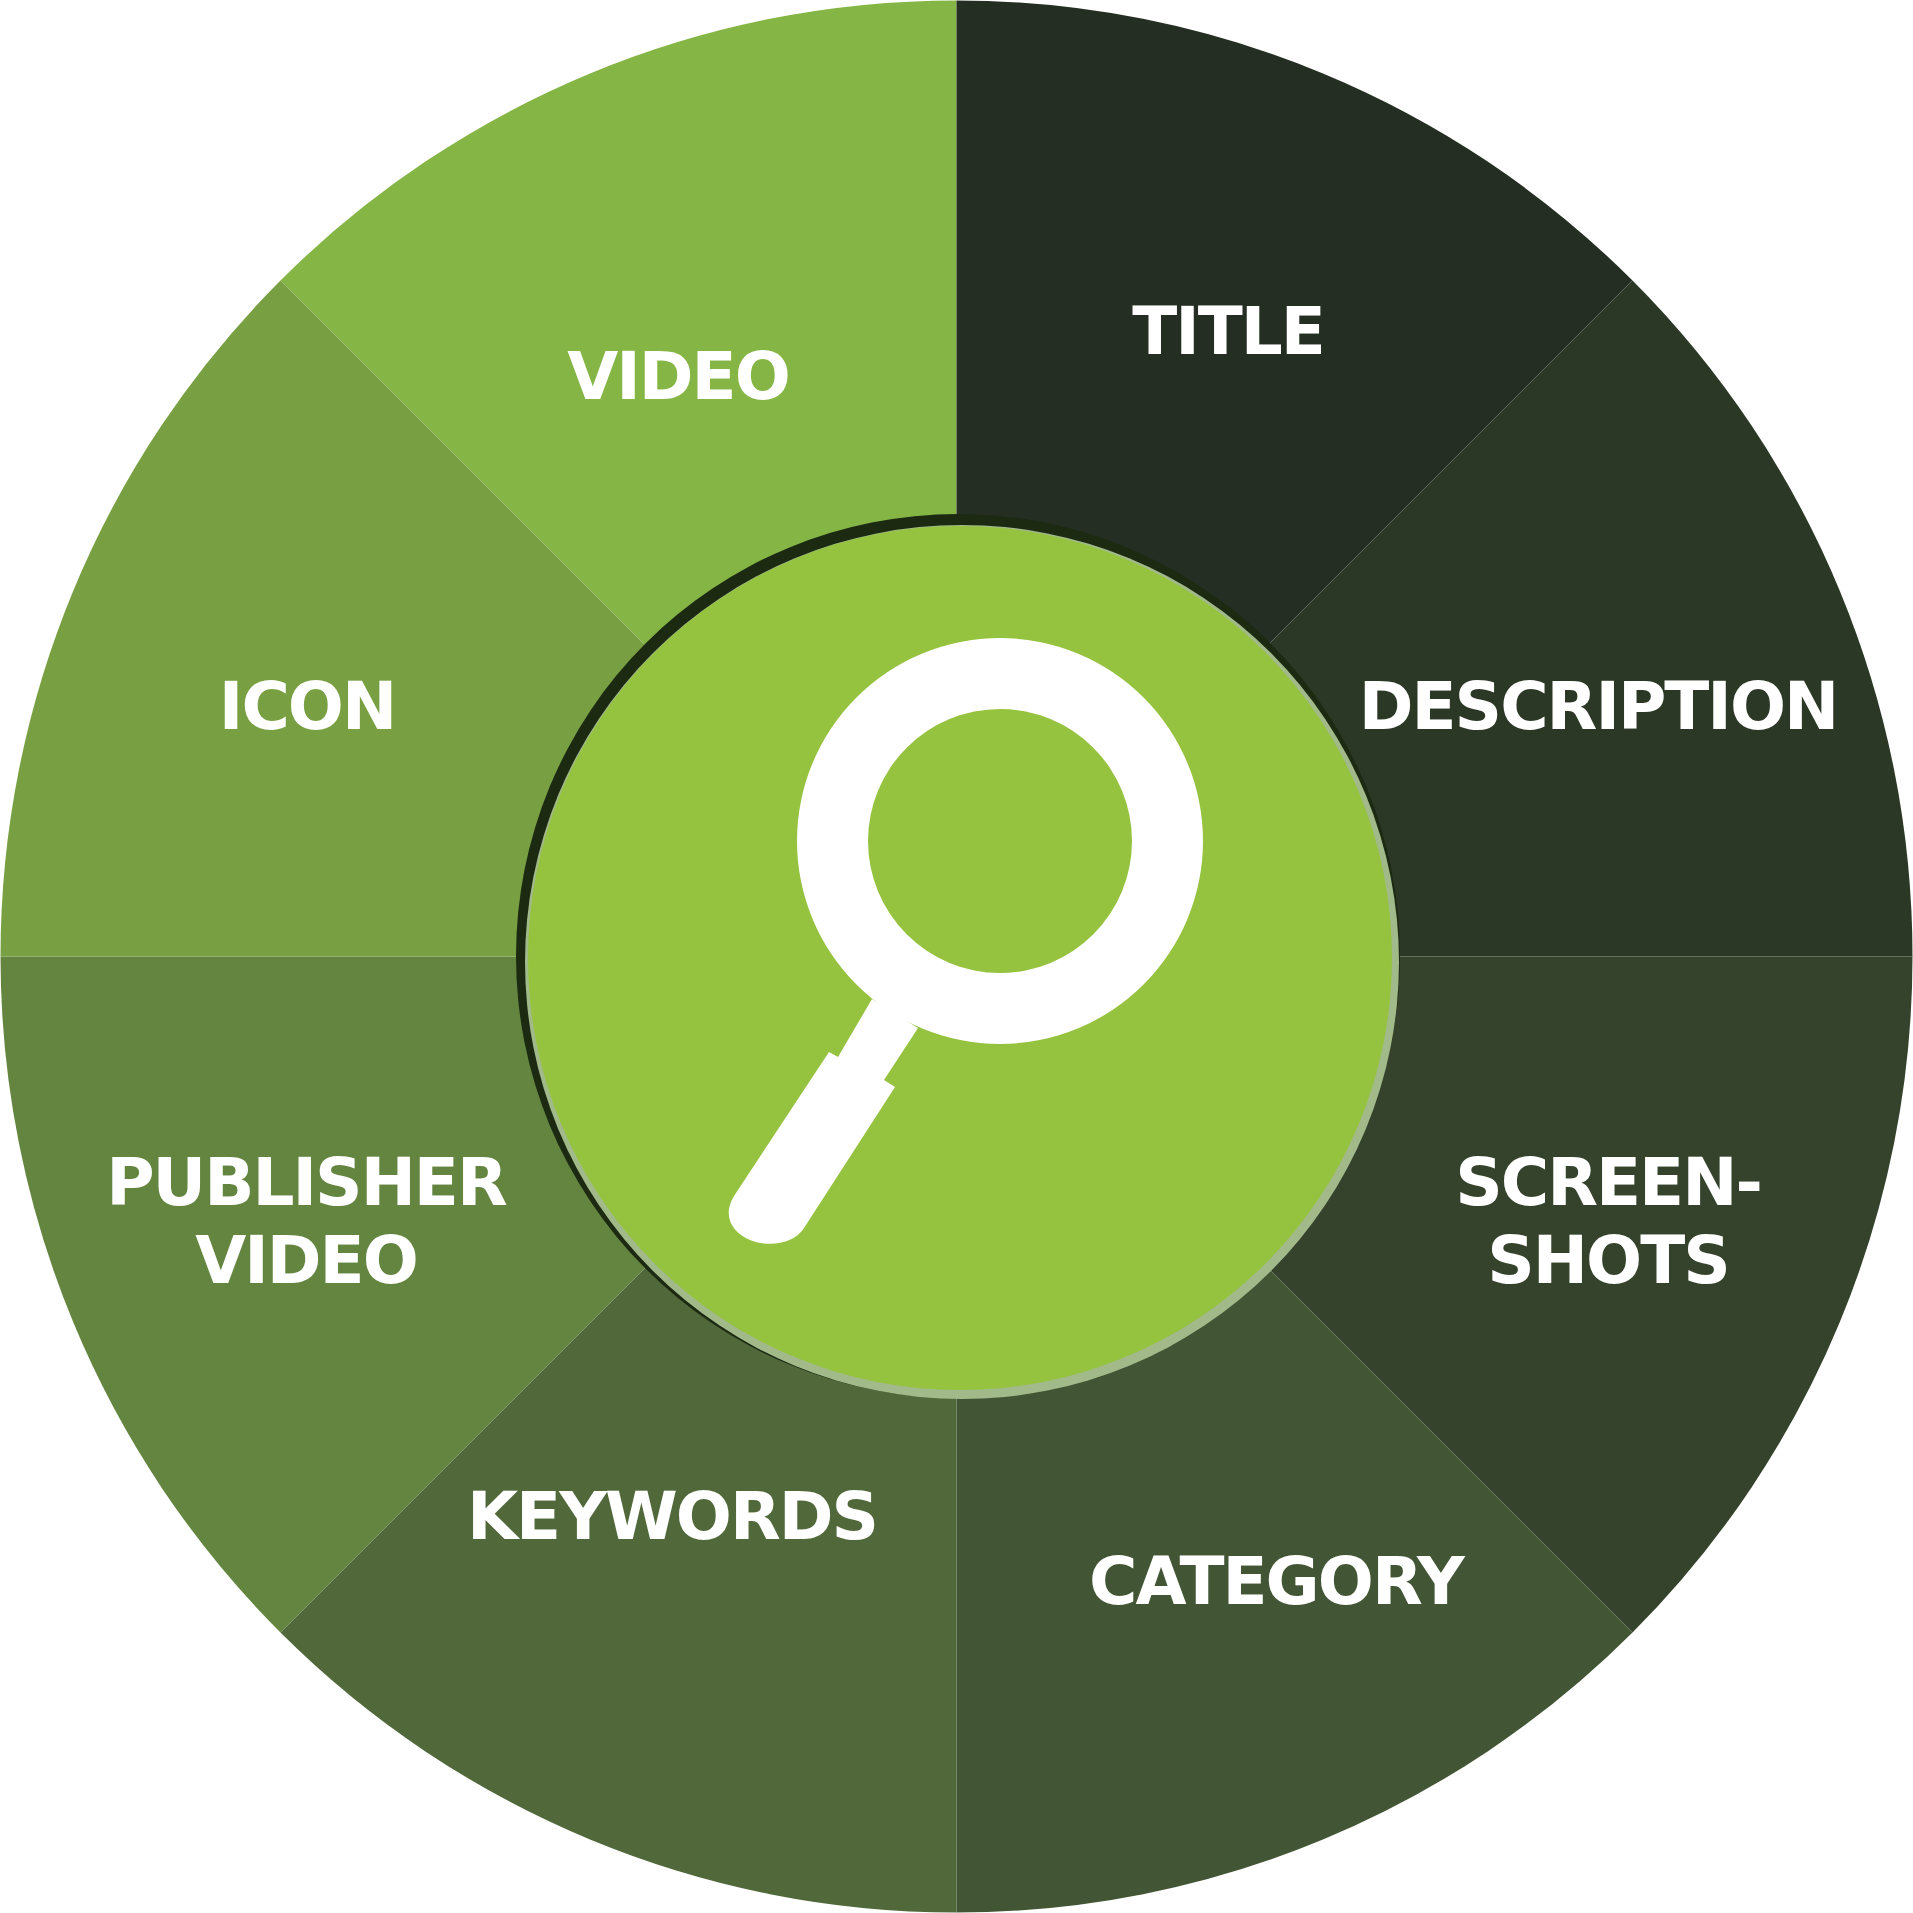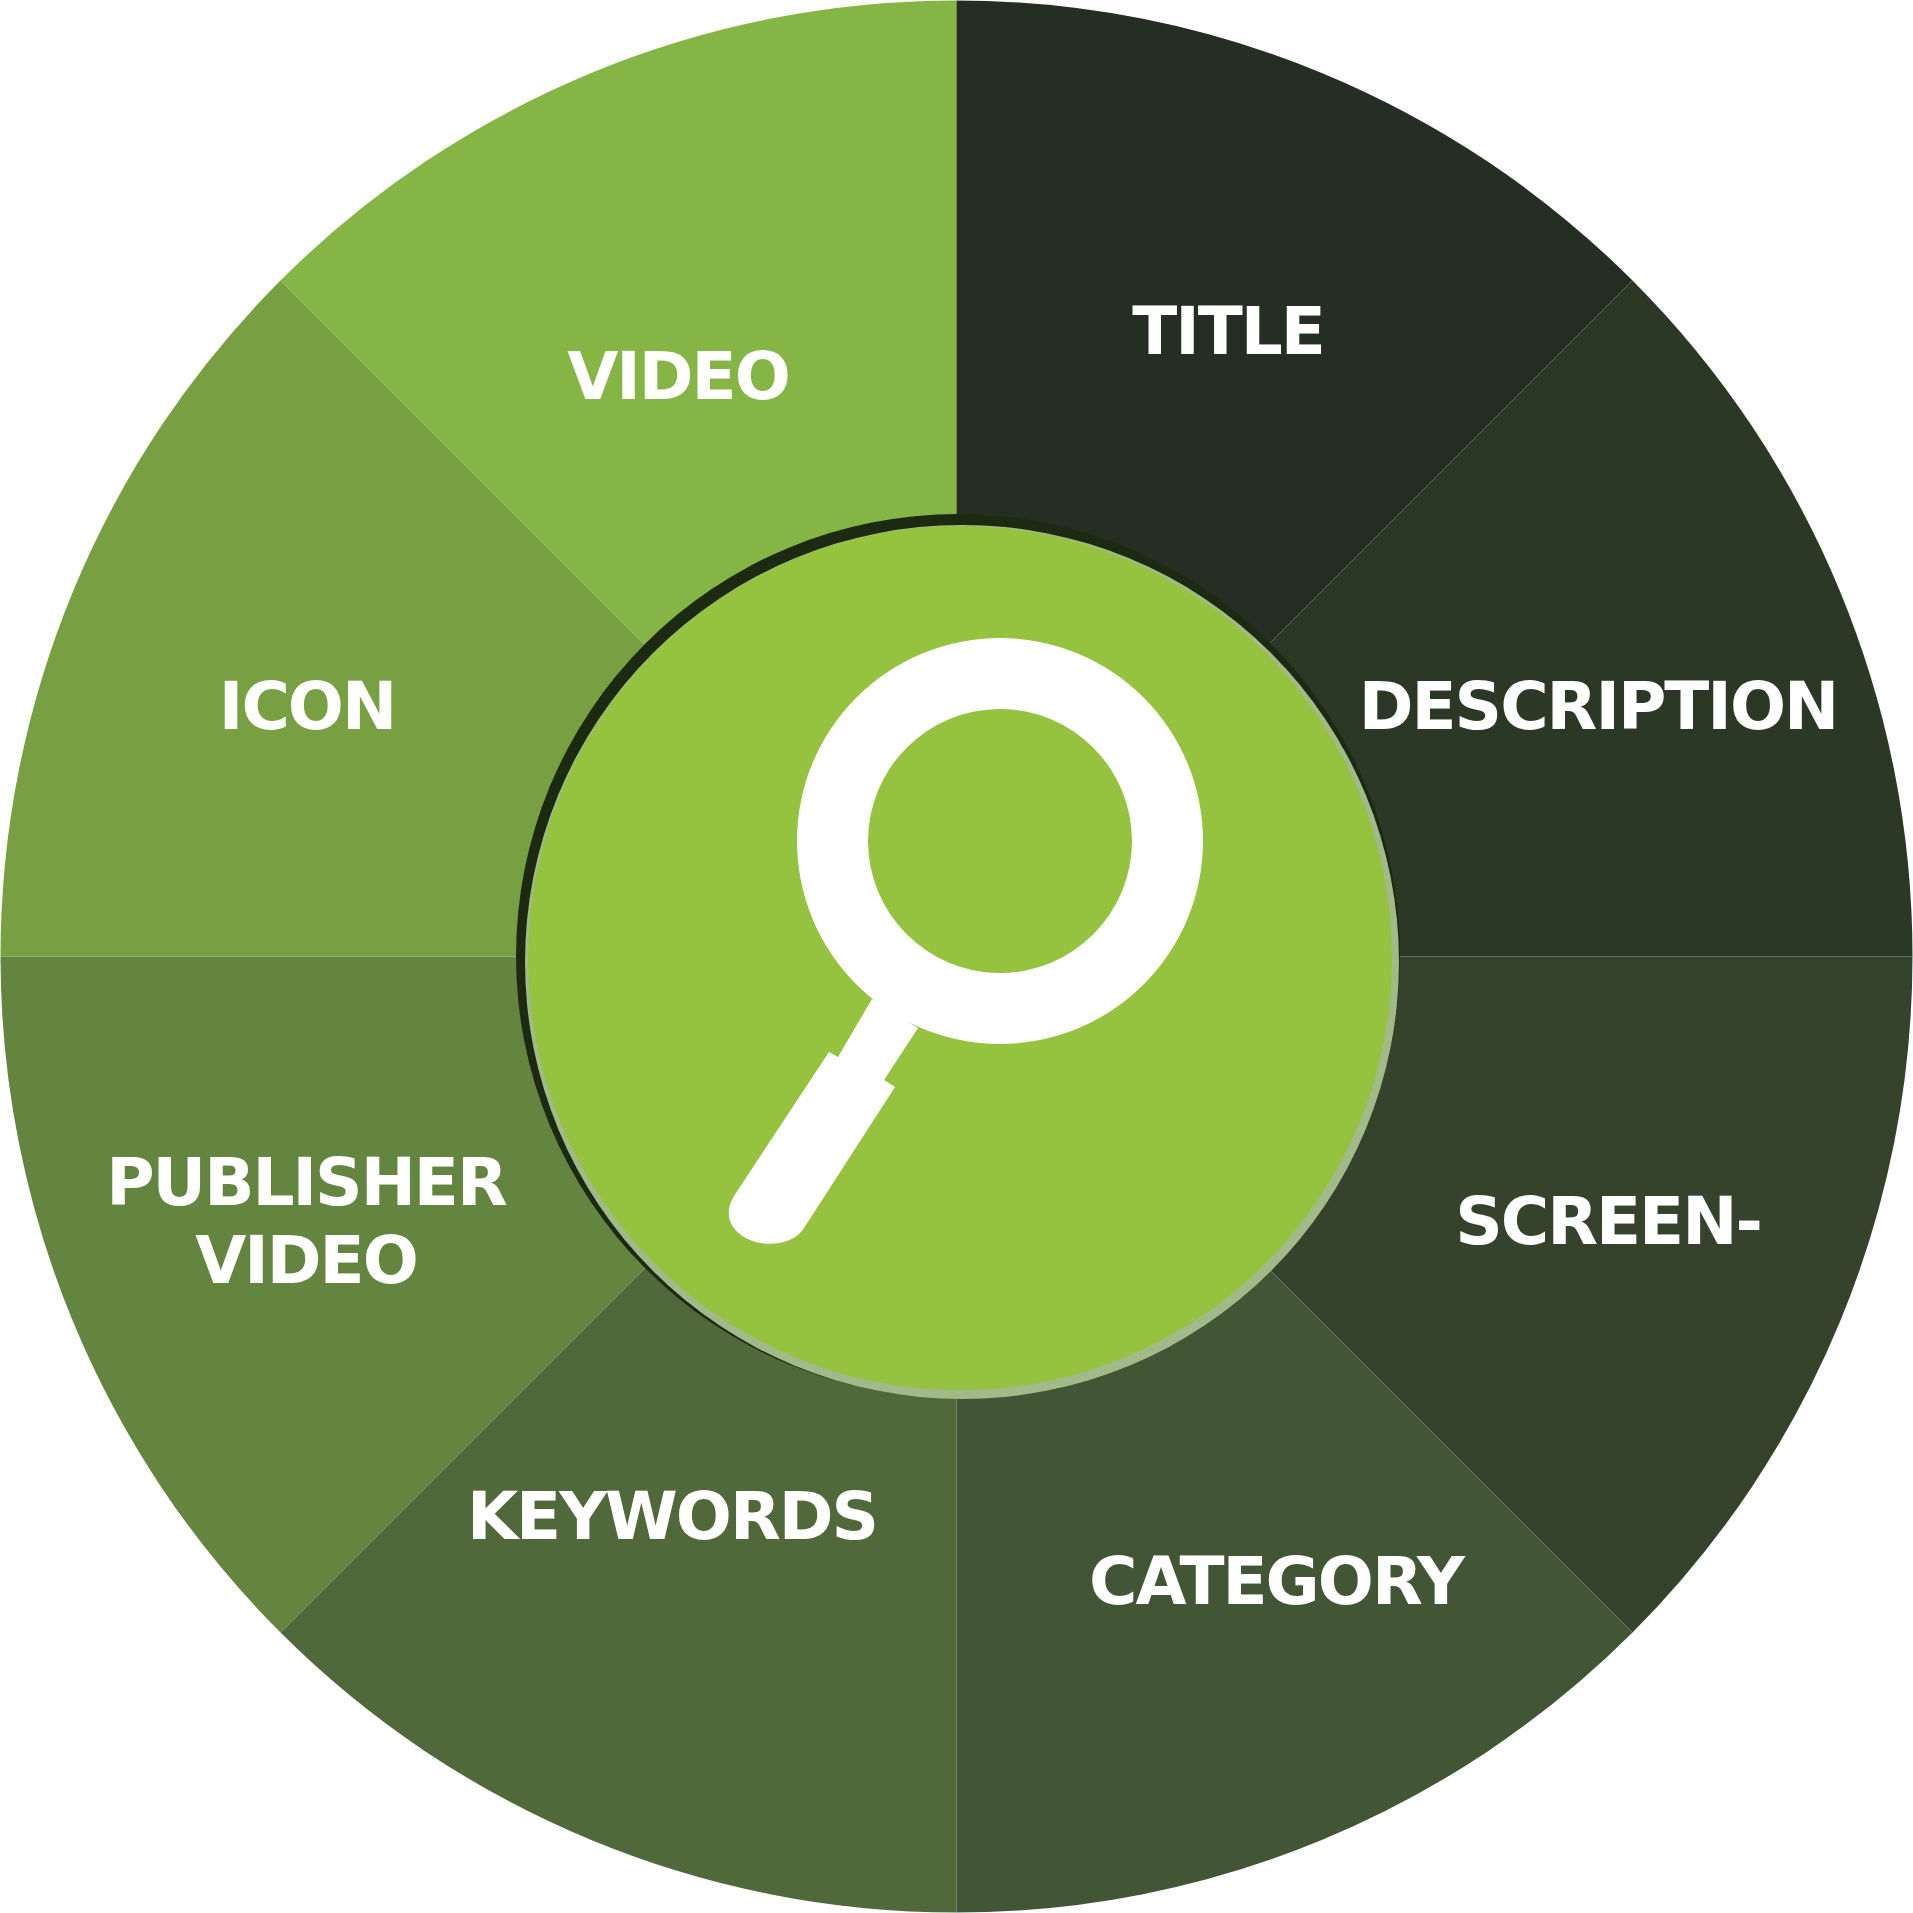--- a/index.html
+++ b/index.html
@@ -35,20 +35,21 @@
     <path fill-rule="evenodd" d="M1000,638 a203,203 0 1 1 0,406 a203,203 0 1 1 0,-406 Z M1000,709 a132,132 0 1 0 0,264 a132,132 0 1 0 0,-264 Z"></path>
     <path d="M872,999 L918,1028 L884,1080 L895,1087 L804,1228 C795,1243 770,1248 750,1240 C733,1233 720,1216 736,1193 L829,1052 L838,1057 Z"></path>
   </g>
 </svg>
 
 <div class="label" style="left:678px;top:332px;margin-top:45px;">VIDEO</div>
 <div class="label" style="left:1228px;top:332px;">TITLE</div>
 <div class="label" style="left:1598px;top:707px;">DESCRIPTION</div>
 <div class="label" style="left:1608px;top:1222px;">
   <div>SCREEN-</div>
+  <div>SHOTS</div>
 </div>
 <div class="label" style="left:1234px;top:1582px;margin-left:42px;">CATEGORY</div>
 <div class="label" style="left:672px;top:1517px;">KEYWORDS</div>
 <div class="label" style="left:306px;top:1222px;">
   <div>PUBLISHER</div>
   <div>VIDEO</div>
 </div>
 <div class="label" style="left:307px;top:707px;">ICON</div>
 
 </body></html>

